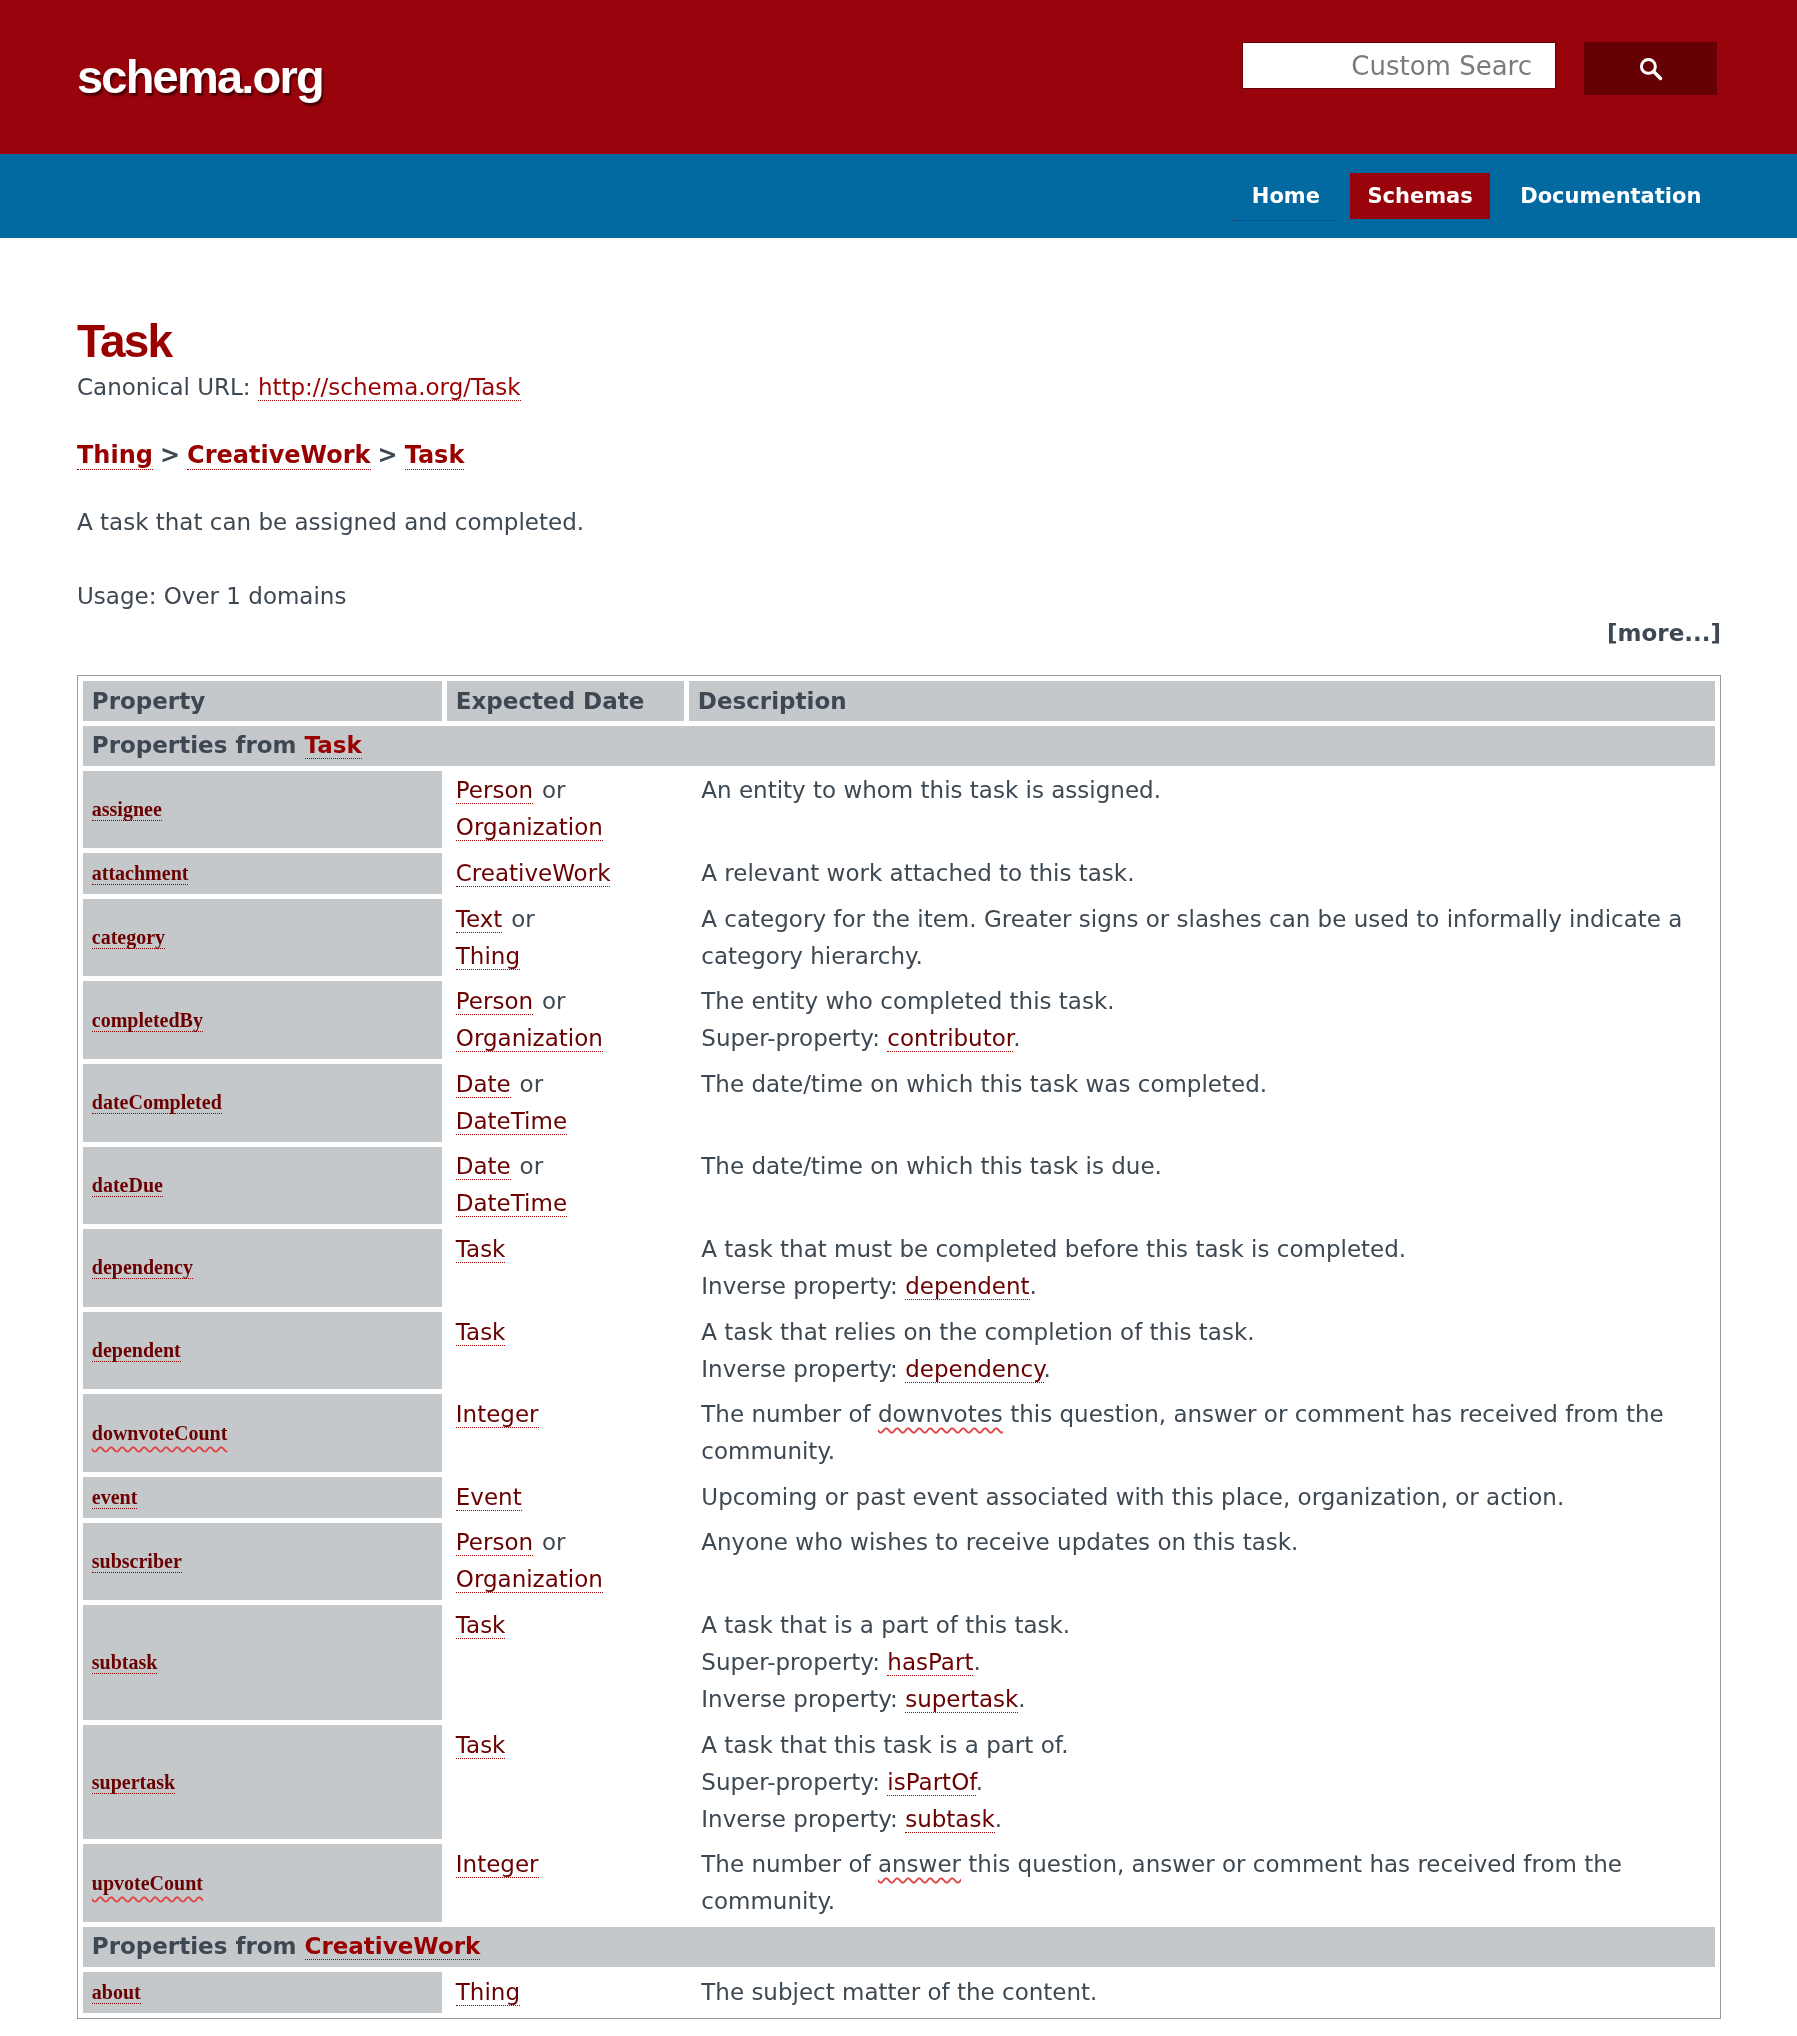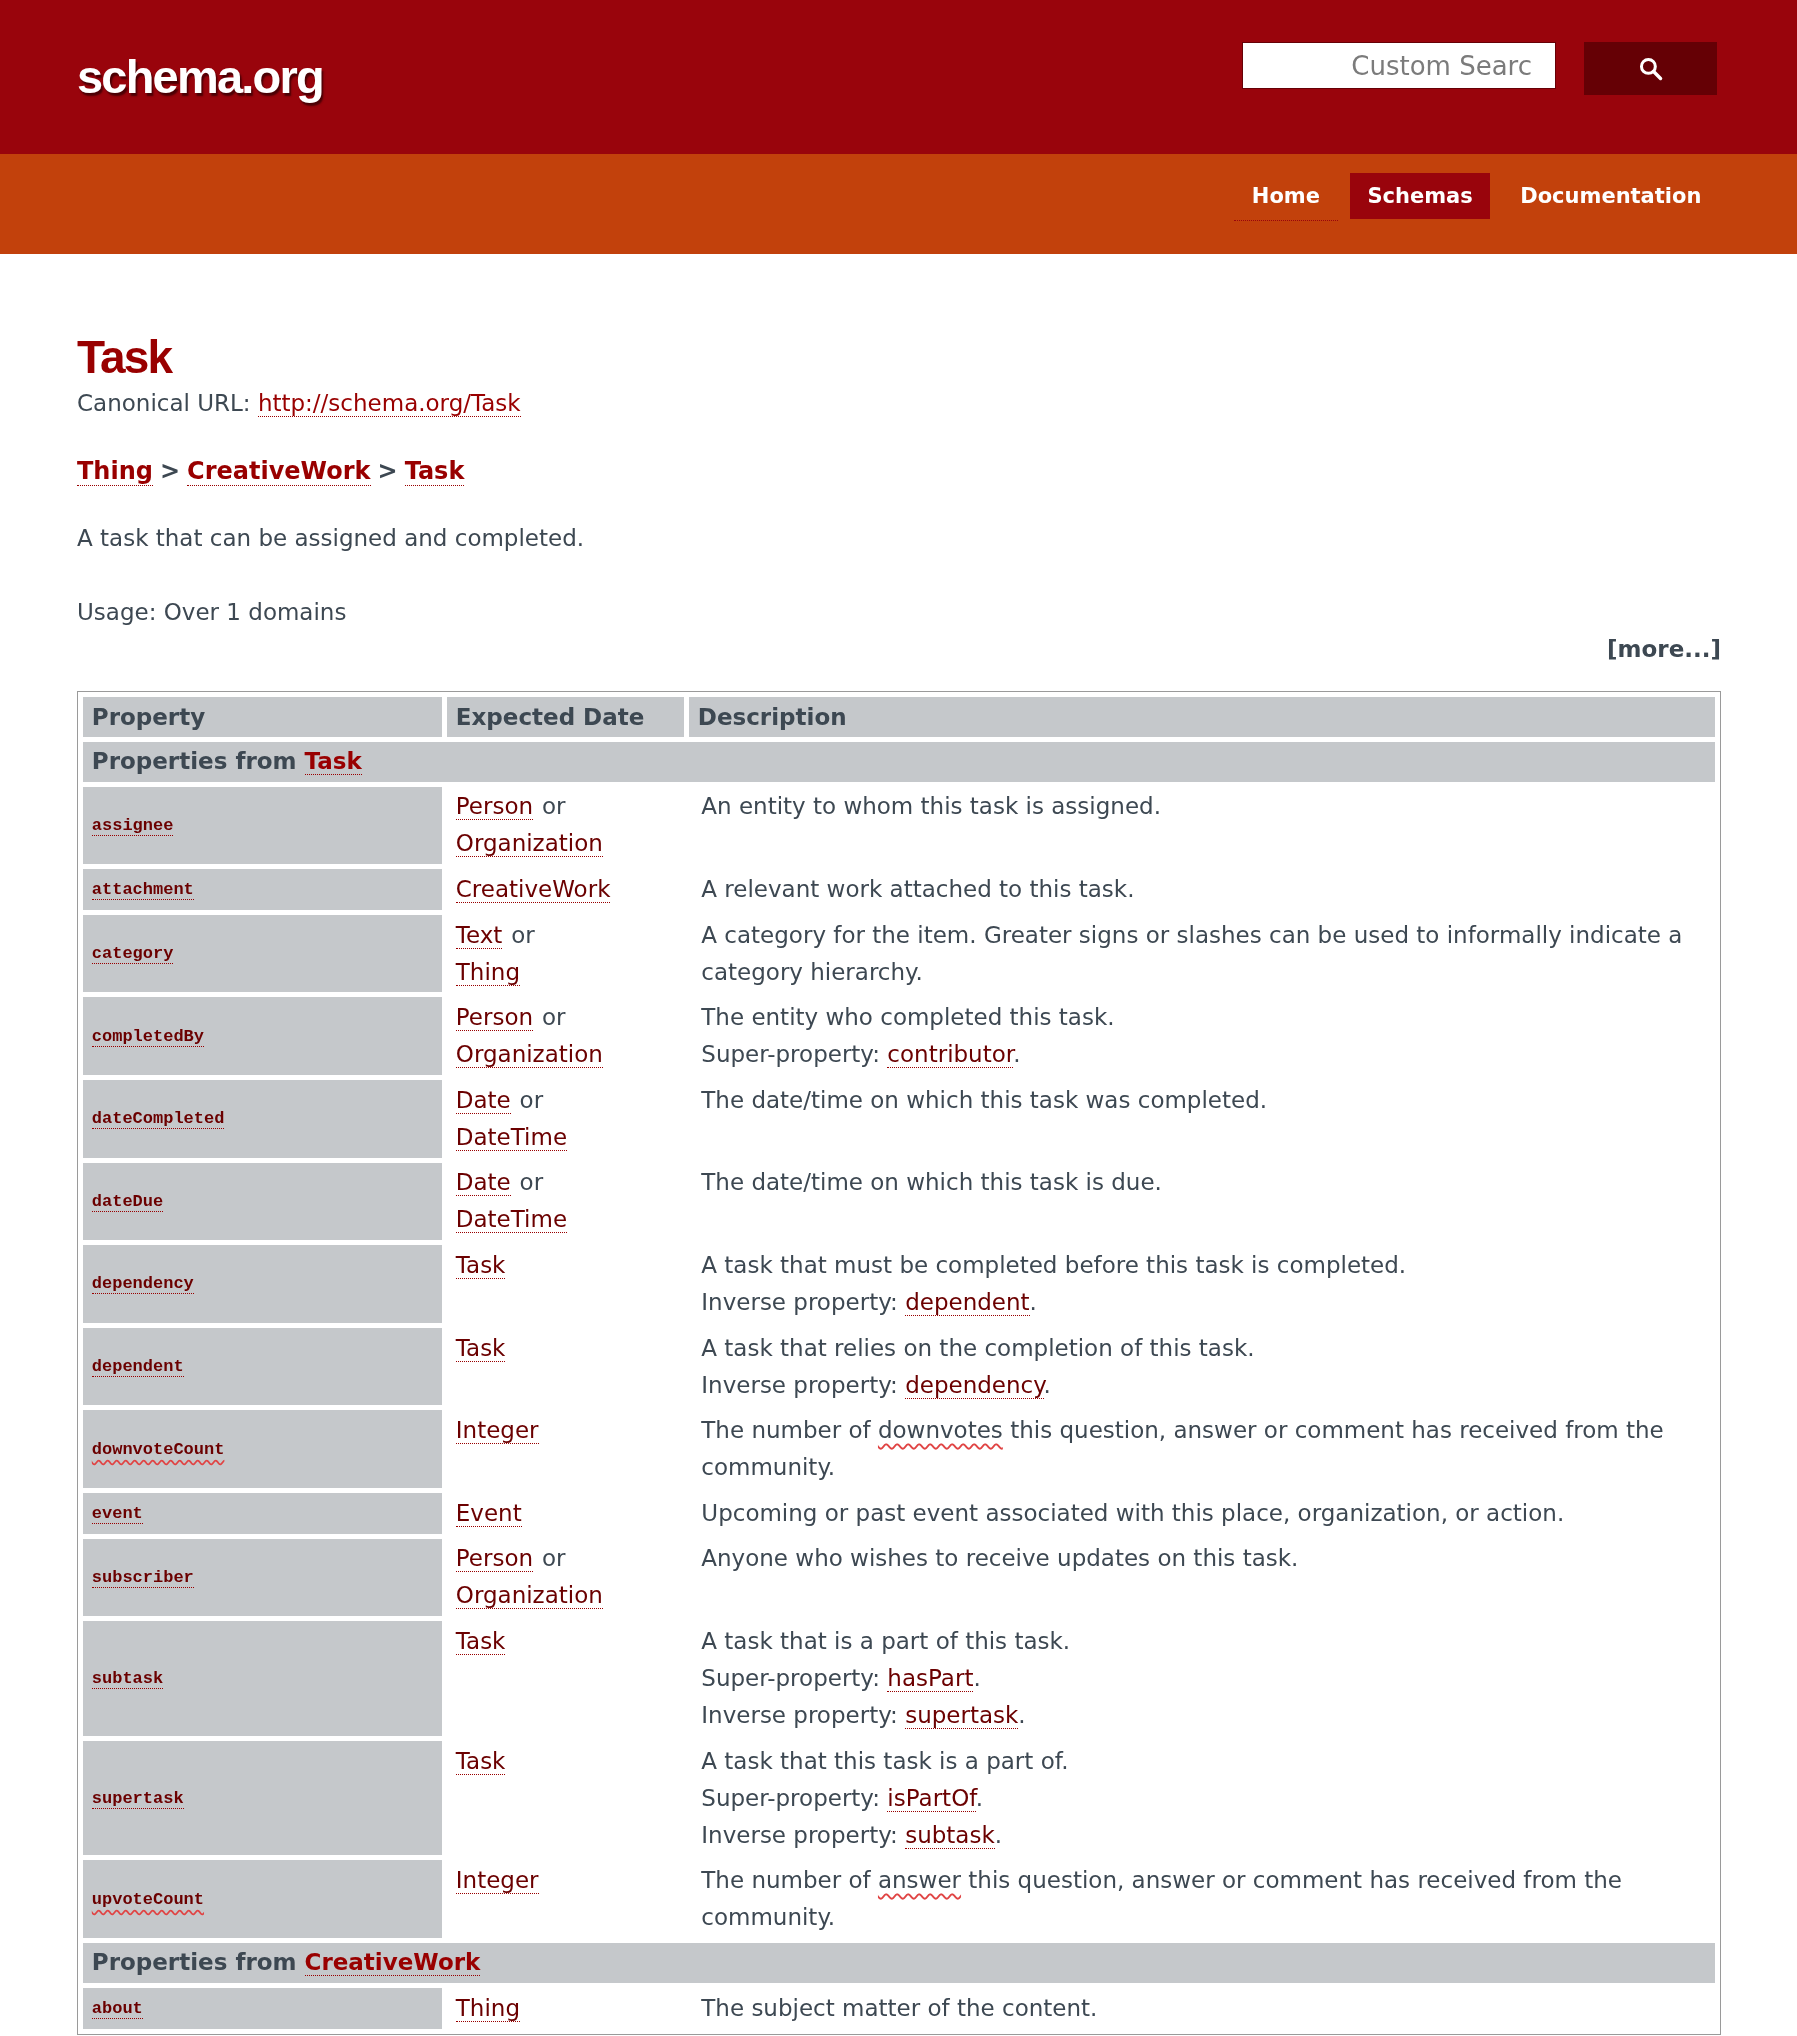--- a/index.html
+++ b/index.html
@@ -7,21 +7,21 @@
   body { font-family: "DejaVu Sans", "Liberation Sans", sans-serif; color: #3d4852; font-size: 23px; }
   a { color: #990000; text-decoration: none; border-bottom: 1.8px dotted #990000; }
 
   .header-top { background: #99040c; height: 154px; position: relative; padding-left: 21px; }
   .logo { position: absolute; left: 77px; top: 49px; font-family: "Liberation Sans", sans-serif; font-weight: bold; font-size: 47px; color: #ffffff; letter-spacing: -1.8px; text-shadow: 1.8px 2.6px 1.8px #4a0005; }
   .search-box { position: absolute; left: 1242px; top: 42px; width: 314px; height: 47px; background: #ffffff; border: 1.8px solid #660006; }
   .search-box input { width: 100%; height: 100%; border: none; outline: none; font-family: "DejaVu Sans", sans-serif; font-size: 26px; color: #777; text-align: right; padding-right: 23px; background: transparent; }
   .search-box input::placeholder { color: #7b7b7b; }
   .search-btn { position: absolute; left: 1584px; top: 42px; width: 133px; height: 53px; background: #650005; display: flex; align-items: center; justify-content: center; cursor: pointer; }
 
-  .header-nav { background: #c2410c; height: 100px; position: relative; }
+  .header-nav { background: #0369a1; height: 84px; position: relative; }
   .nav { position: absolute; right: 79px; top: 19.3px; display: flex; height: 46px; align-items: stretch; }
   .nav-item { color: #ffffff; font-size: 21px; font-weight: bold; padding: 0 17.6px; display: flex; align-items: center; margin-left: 12.3px; border: none; }
   .nav-item.active { background: #99040c; }
   .nav-item.home { position: relative; }
   .nav-item.home::after { content: ""; position: absolute; left: 0; right: 0; bottom: -1.8px; border-bottom: 1.8px dotted #99040c; }
 
   .main { padding: 0 77px; }
   .page-title { font-family: "Liberation Sans", sans-serif; font-weight: bold; font-size: 46px; color: #990000; margin-top: 77px; letter-spacing: -1.8px; line-height: 53px; }
   .canonical { font-size: 23px; margin-top: 1.8px; line-height: 35px; }
   .breadcrumb { margin-top: 33px; font-size: 24px; font-weight: bold; line-height: 35px; }
@@ -29,21 +29,21 @@
   .desc { margin-top: 32px; font-size: 23px; line-height: 35px; }
   .usage { margin-top: 39px; font-size: 23px; line-height: 35px; }
   .more { text-align: right; font-weight: bold; font-size: 23px; line-height: 35px; margin-top: 1.8px; }
   .more a { color: #3d4852; border-bottom: none; }
 
   table.props { width: 100%; margin-top: 24px; border: 1.8px solid #9a9a9a; border-collapse: separate; border-spacing: 5.3px; padding: 0; font-size: 23px; }
   table.props th { background: #c5c8cb; text-align: left; font-weight: bold; padding: 3.5px 8.8px; height: 40px; color: #3d4852; }
   table.props th.c1 { width: 359px; }
   table.props th.c2 { width: 237px; }
   table.props td { vertical-align: top; padding: 1.8px 8.8px; line-height: 37px; }
-  table.props td.prop { background: #c5c8cb; vertical-align: middle; font-family: Liberation Mono, monospace; font-weight: bold; font-size: 17px; }
+  table.props td.prop { background: #c5c8cb; vertical-align: middle; font-family: Liberation Serif, serif; font-weight: bold; font-size: 20px; }
   table.props td.prop a { color: #6b0000; }
   table.props td.type a { color: #6b0000; }
   table.props td.type .or { color: #3d4852; margin-left: 8.8px; }
   table.props td.desc-cell { padding-left: 12.3px; }
   table.props td.desc-cell a { color: #6b0000; }
   tr.section td { background: #c5c8cb; font-weight: bold; padding: 3.5px 8.8px; height: 40px; line-height: 33px; }
   .spell { text-decoration: underline wavy #e04444; text-decoration-thickness: 1.8px; text-underline-offset: 5.3px; }
   td.prop .spell-link { border-bottom: none; text-decoration: underline wavy #e04444; text-underline-offset: 6.1px; }
 </style>
 </head>

